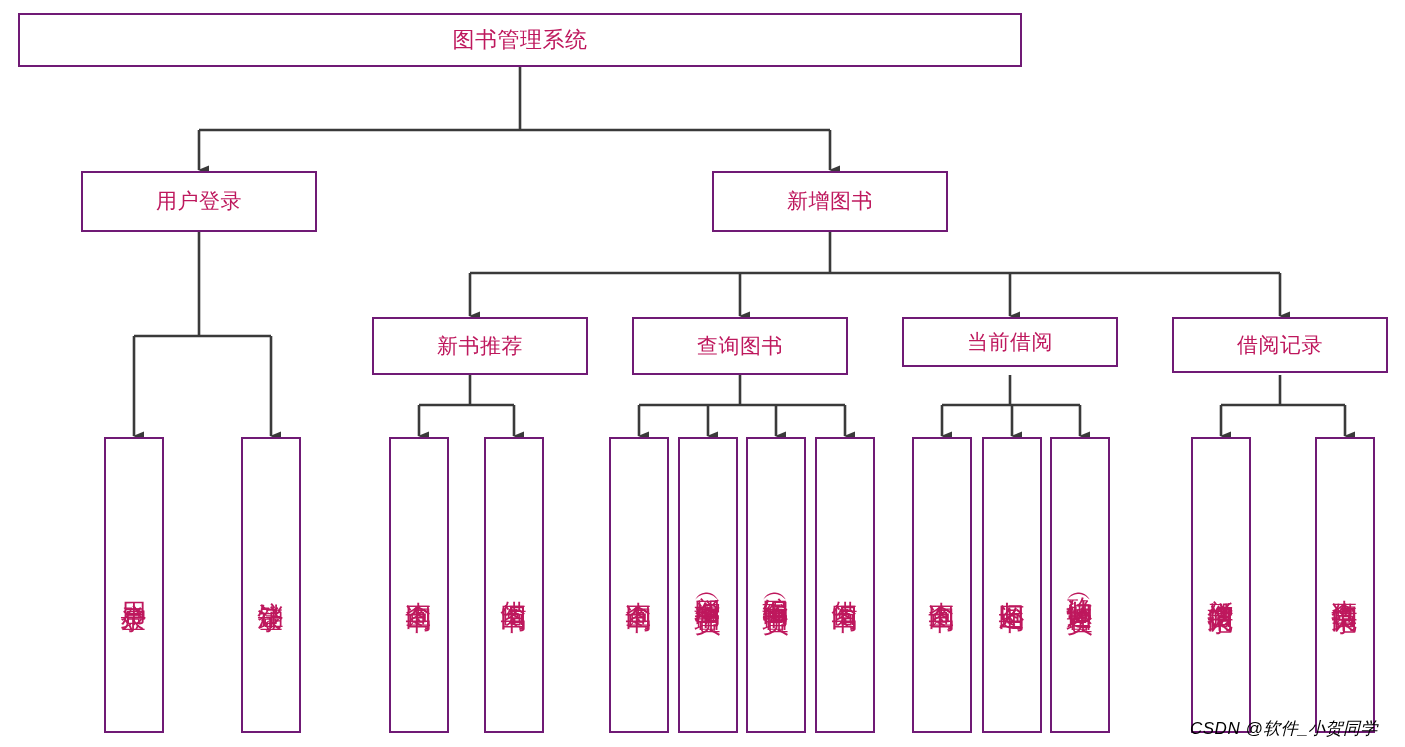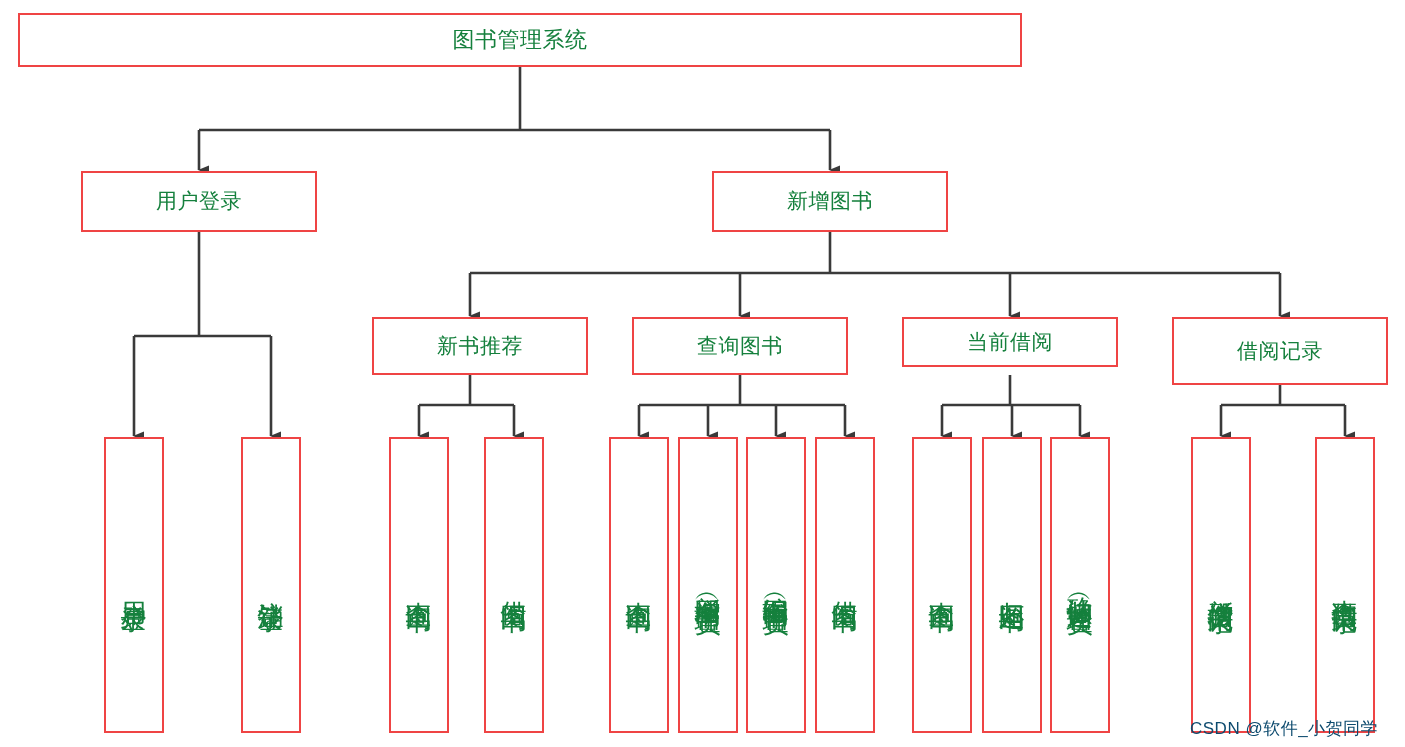--- a/index.html
+++ b/index.html
@@ -22,26 +22,26 @@
   svg.wires {
     position: absolute;
     left: 0;
     top: 0;
     width: 1405px;
     height: 747px;
   }
   .node {
     position: absolute;
     box-sizing: border-box;
-    border: 2px solid #ef4444;
+    border: 2px solid #701a75;
     background: #ffffff;
     display: flex;
     align-items: center;
     justify-content: center;
-    color: #15803d;
+    color: #be185d;
   }
   .node .label {
     text-align: center;
     line-height: 1.15;
     letter-spacing: 0.5px;
   }
   .node.horiz .label {
     font-size: 21px;
   }
   .node.root .label {
@@ -56,23 +56,24 @@
     writing-mode: vertical-rl;
     text-orientation: upright;
     font-size: 26px;
     line-height: 1;
     letter-spacing: 2px;
     white-space: nowrap;
   }
   .watermark {
     position: absolute;
     font-size: 17px;
-    color: #0c4a6e;
+    color: #000000;
     white-space: nowrap;
     letter-spacing: 0.5px;
+    font-style: italic;
   }
 </style>
 </head>
 <body>
 
 <div id="diagram-root">
 
   <svg class="wires" viewBox="0 0 1405 747">
     <defs>
       <marker id="arrowhead" markerWidth="10" markerHeight="11" refX="4.6" refY="10" orient="auto" markerUnits="userSpaceOnUse">
@@ -128,21 +129,21 @@
       </div>
       <div class="node level3 horiz" style="left: 372px; top: 317px; width: 216px; height: 58px;">
         <span class="label">新书推荐</span>
       </div>
       <div class="node level3 horiz" style="left: 632px; top: 317px; width: 216px; height: 58px;">
         <span class="label">查询图书</span>
       </div>
       <div class="node level3 horiz" style="left: 902px; top: 317px; width: 216px; height: 50px;">
         <span class="label">当前借阅</span>
       </div>
-      <div class="node level3 horiz" style="left: 1172px; top: 317px; width: 216px; height: 68px;">
+      <div class="node level3 horiz" style="left: 1172px; top: 317px; width: 216px; height: 56px;">
         <span class="label">借阅记录</span>
       </div>
       <div class="node leaf vert" style="left: 104px; top: 437px; width: 60px; height: 296px; align-items: center;">
         <span class="label">用户登录</span>
       </div>
       <div class="node leaf vert" style="left: 241px; top: 437px; width: 60px; height: 296px; align-items: center;">
         <span class="label">注销登录</span>
       </div>
       <div class="node leaf vert" style="left: 389px; top: 437px; width: 60px; height: 296px; align-items: center;">
         <span class="label">查询图书</span>

